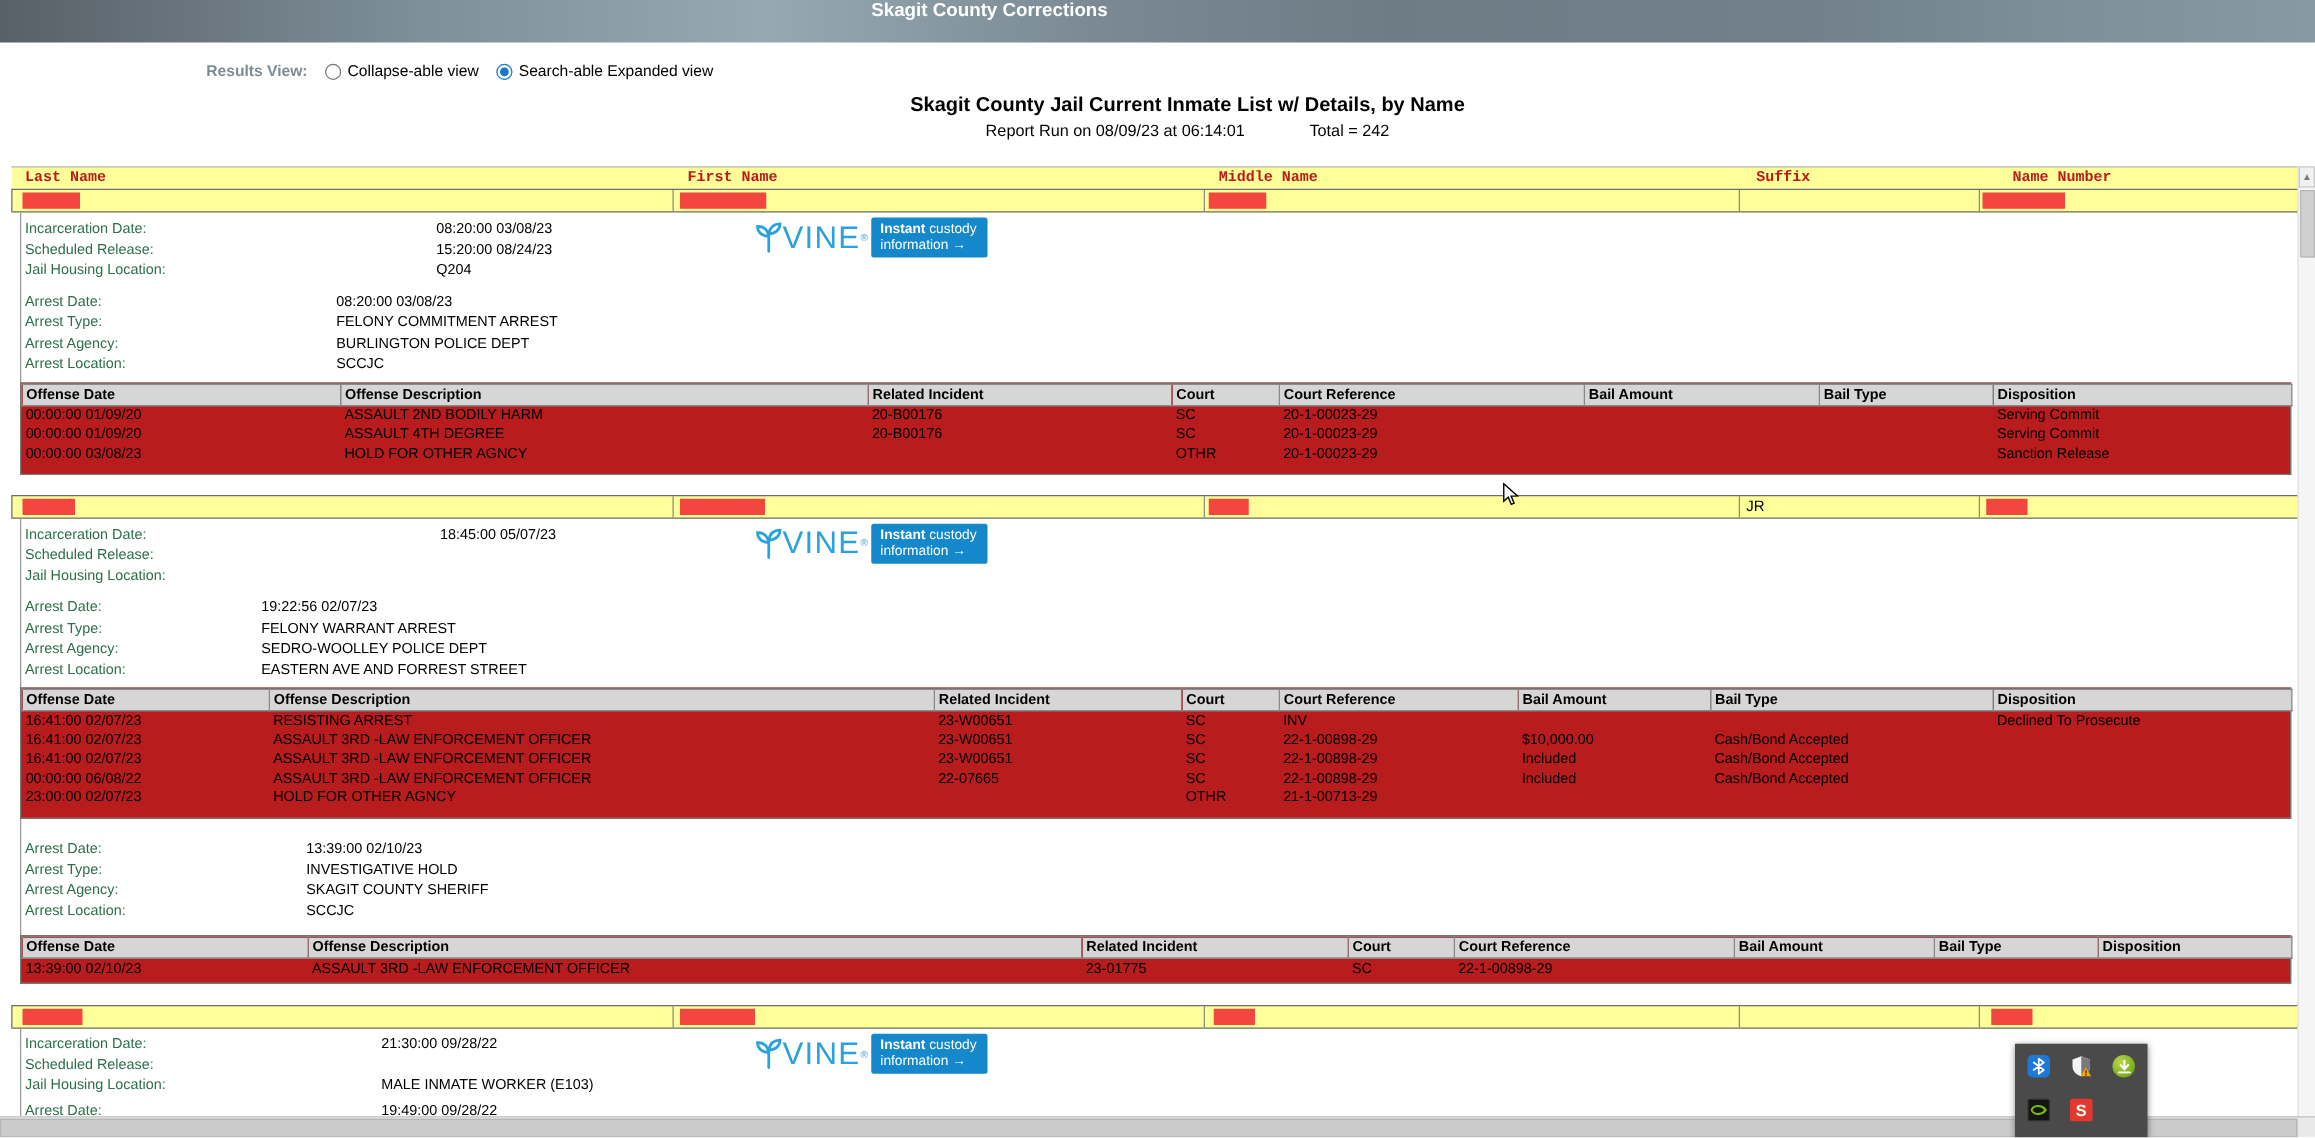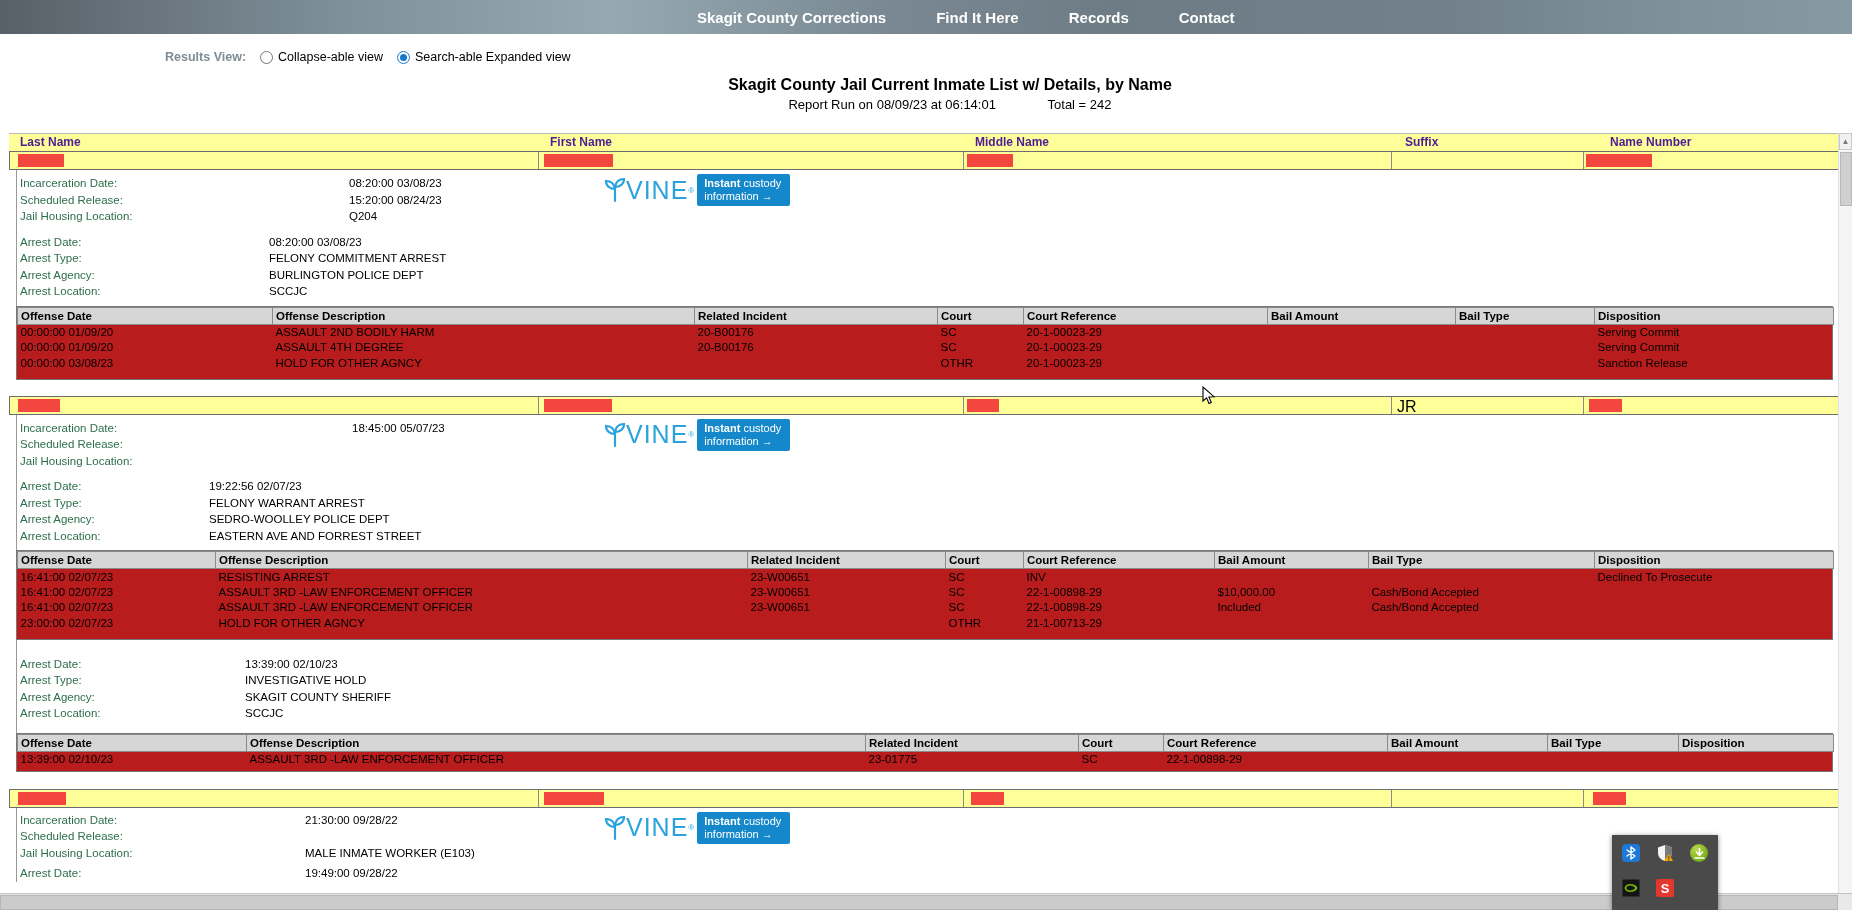--- a/index.html
+++ b/index.html
@@ -3,51 +3,51 @@
 <meta charset="utf-8">
 <style>
   * { box-sizing: border-box; }
   html,body { margin:0; padding:0; background:#fff; }
   body { font-family:"Liberation Sans", sans-serif; }
   .canvas { position:relative; width:1852px; height:910px; background:#fff; overflow:hidden; }
 
   
   .nav { position:absolute; top:0; left:0; width:1852px; height:34px;
     background:linear-gradient(90deg,#596067 0%,#7d8f99 18%,#96a9b2 33%,#798892 48%,#6d7c85 60%,#71808a 78%,#7e919b 90%,#8799a3 100%); }
-  .nav-items { position:absolute; left:697px; top:0; height:34px; display:flex; align-items:center; gap:50px; }
+  .nav-items { position:absolute; left:697px; top:0; height:34px; display:flex; align-items:center; gap:50px;flex-direction:column; }
   .nav-item { color:#fff; font-weight:bold; font-size:15px; white-space:nowrap; cursor:pointer; }
 
   
   .controls { position:absolute; top:50px; left:165px; display:flex; align-items:center; font-size:12.5px; color:#000; }
   .rv-label { color:#7e8c96; font-weight:bold; margin-right:14px; }
   .opt { display:flex; align-items:center; margin-right:14px; }
   .radio { width:13px; height:13px; border:1px solid #767676; border-radius:50%; background:#fff; display:inline-block; position:relative; margin-right:5px; }
   .radio.checked { border-color:#1977cc; }
   .radio.checked::after { content:""; position:absolute; left:2px; top:2px; width:7px; height:7px; border-radius:50%; background:#1977cc; }
 
   
   .title-wrap { position:absolute; top:76px; left:0; width:1900px; text-align:center; color:#000; }
   .title { font-size:16px; font-weight:bold; }
   .runline { font-size:13px; margin-top:3px; }
   .total { margin-left:48px; }
 
   
   .results { position:absolute; top:133px; left:9px; width:1831px; }
 
   .nh-row { position:relative; height:18px; background:#ffff99; border-top:1px solid #b9b9b9; }
-  .nh-cell { position:absolute; top:1px; font-size:12px; font-weight:bold; color:#4c1d95; white-space:nowrap; }
+  .nh-cell { position:absolute; top:1px; font-size:12px; font-weight:bold; color:#b91c1c; white-space:nowrap;font-family:Liberation Mono, monospace; }
   .nh-c0{left:11px}.nh-c1{left:541px}.nh-c2{left:966px}.nh-c3{left:1396px}.nh-c4{left:1601px}
 
   .name-row { position:relative; height:19px; background:#ffff99; border:1px solid #6d6d6d; }
   .name-row.m2 { margin-top:16px; }
   .name-row.m3 { margin-top:17px; }
   .nr-div { position:absolute; top:0; width:1px; height:17px; background:#8a8a8a; }
   .d1{left:528px}.d2{left:953px}.d3{left:1381px}.d4{left:1573px}
   .red { position:absolute; top:2px; height:13px; background:#f2463e; }
-  .suffix-val { position:absolute; left:1387px; top:1px; font-size:16px; color:#000; }
+  .suffix-val { position:absolute; left:1387px; top:1px; font-size:12px; color:#000; }
 
   
   .detail { position:relative; margin-left:7px; border-left:1px solid #999; }
   .custody { position:relative; padding-top:5px; }
   .custody.c3 { padding-top:4px; }
   .arrest { padding-top:9px; }
   .arrest.second { padding-top:16px; }
   .kv { position:relative; padding-left:3px; font-size:11.5px; line-height:16.5px; white-space:nowrap; }
   .k { color:#2c6e4c; }
   .v { position:absolute; top:0; color:#000;text-align:center; }
@@ -310,20 +310,30 @@
                 <td>16:41:00 02/07/23</td>
                 <td>ASSAULT 3RD -LAW ENFORCEMENT OFFICER</td>
                 <td>23-W00651</td>
                 <td>SC</td>
                 <td>22-1-00898-29</td>
                 <td>Included</td>
                 <td>Cash/Bond Accepted</td>
                 <td></td>
               </tr>
               <tr>
+                <td>00:00:00 06/08/22</td>
+                <td>ASSAULT 3RD -LAW ENFORCEMENT OFFICER</td>
+                <td>22-07665</td>
+                <td>SC</td>
+                <td>22-1-00898-29</td>
+                <td>Included</td>
+                <td>Cash/Bond Accepted</td>
+                <td></td>
+              </tr>
+              <tr>
                 <td>23:00:00 02/07/23</td>
                 <td>HOLD FOR OTHER AGNCY</td>
                 <td></td>
                 <td>OTHR</td>
                 <td>21-1-00713-29</td>
                 <td></td>
                 <td></td>
                 <td></td>
               </tr>
             </tbody>

